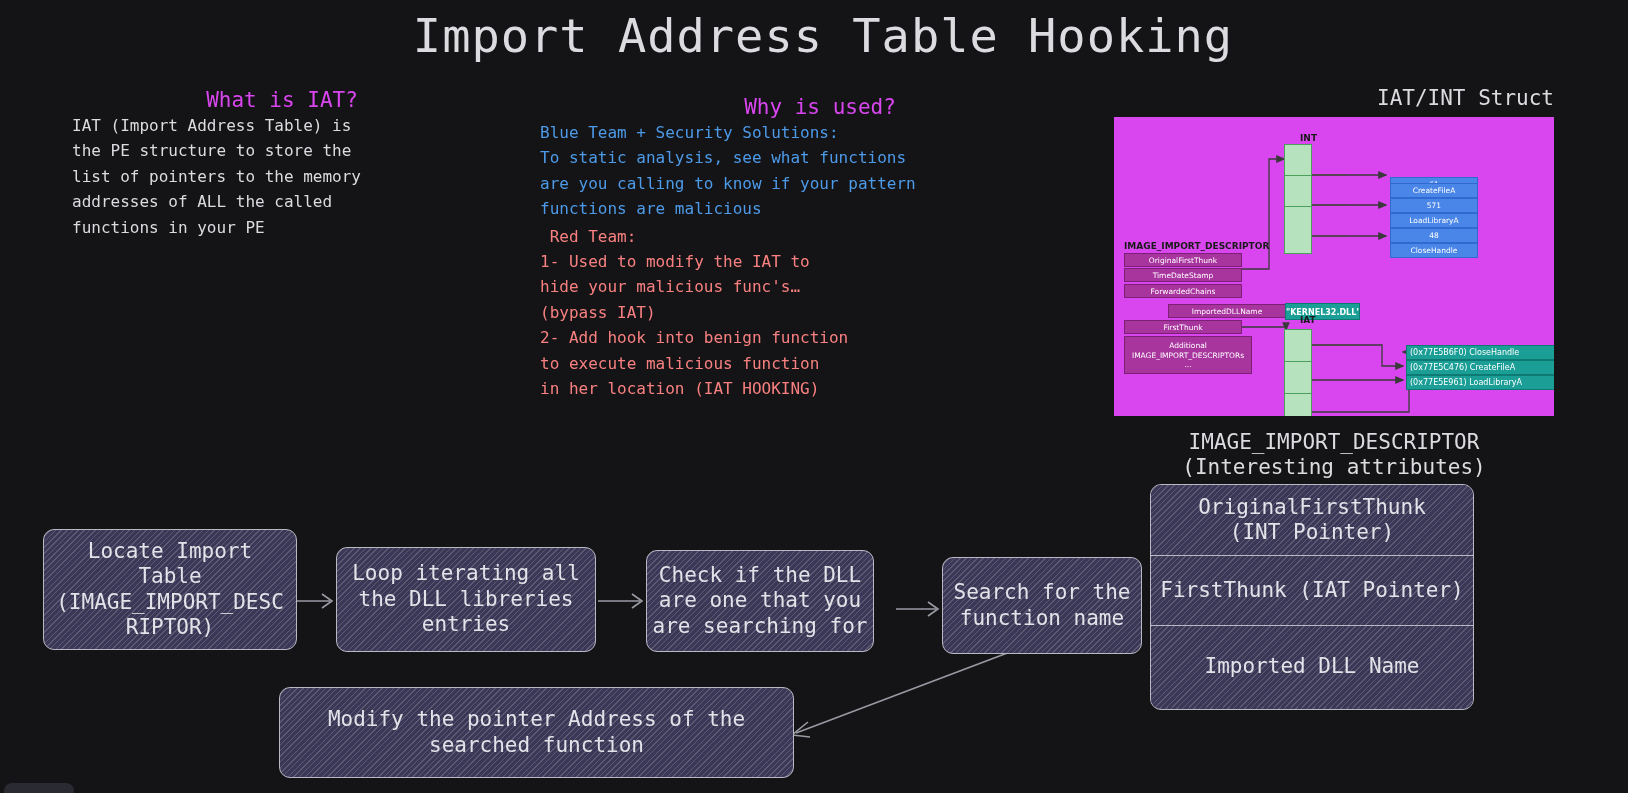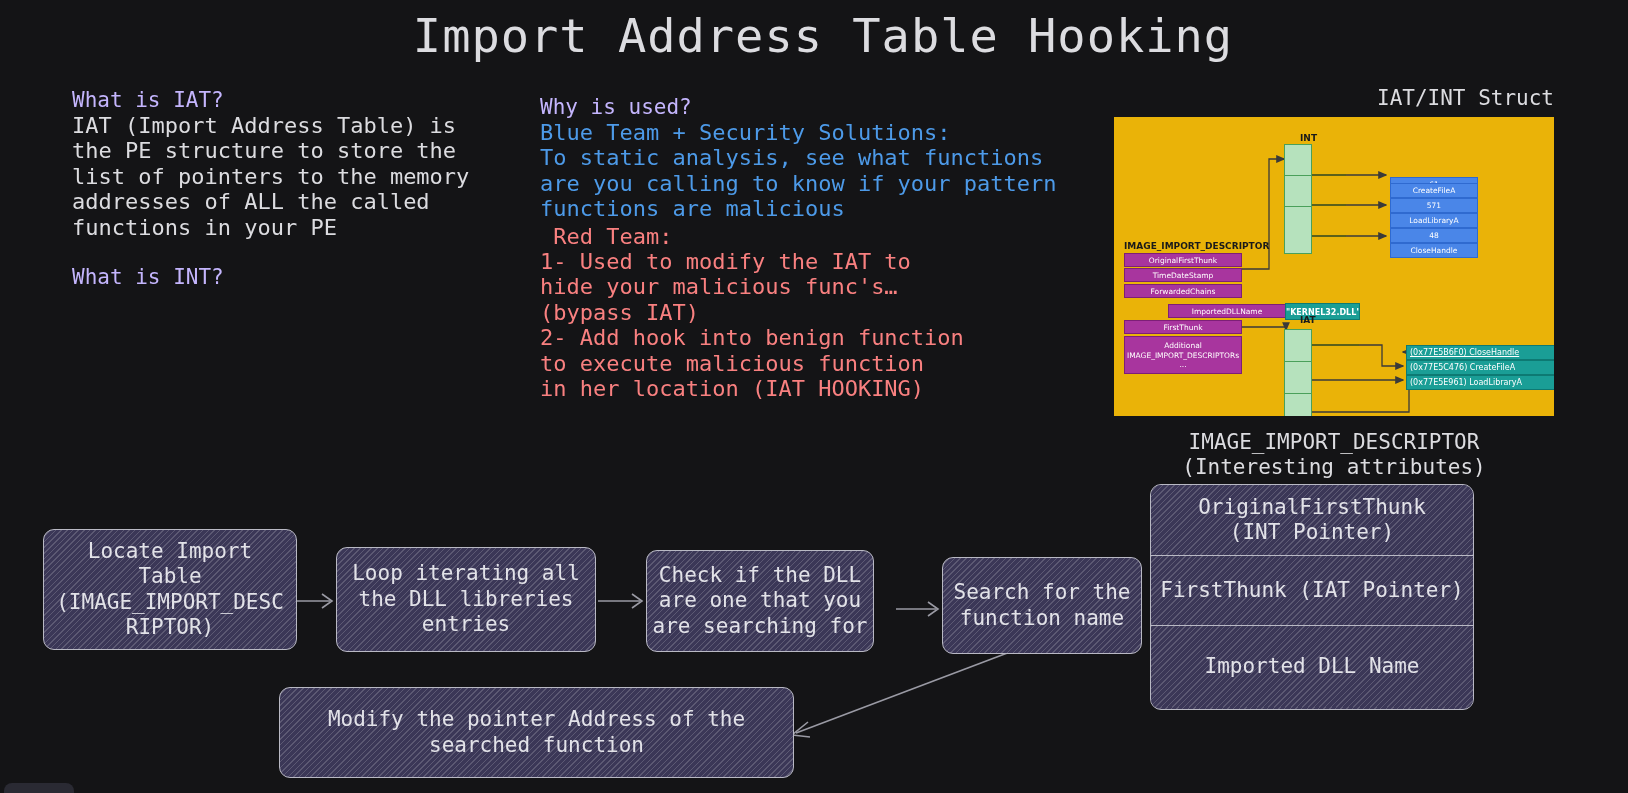--- a/index.html
+++ b/index.html
@@ -26,26 +26,27 @@
     font-size: 47px;
     letter-spacing: 1px;
     color: #dcdce0;
     white-space: pre;
     padding-left: 9px;
   }
 
   
   .hdr {
     font-size: 21px;
-    color: #c4b5fd;
+    color: #d946ef;
+    text-align: center;
     white-space: pre;
     line-height: 25px;
   }
   .body-text {
-    font-size: 22px;
+    font-size: 16px;
     line-height: 25.4px;
     white-space: pre;
   }
 
   
   #col1 { position: absolute; left: 72px; top: 88px; width: 420px; }
   #col1 .iat-para { color: #dcdce0; }
   #col1 .int-para { color: #dcdce0; text-align: center; }
 
   
@@ -59,21 +60,21 @@
     left: 1114px; top: 86px; width: 440px;
     text-align: right;
     font-size: 21px;
     color: #dcdce0;
     white-space: pre;
   }
   #struct-img {
     position: absolute;
     left: 1114px; top: 117px;
     width: 440px; height: 299px;
-    background: #eab308;
+    background: #d946ef;
     overflow: hidden;
   }
   .dg { position: absolute; box-sizing: border-box; }
   .dg-label {
     font-family: "DejaVu Sans", "Liberation Sans", sans-serif;
     font-weight: bold;
     color: #1a1a1a;
     font-size: 9px;
     white-space: nowrap;
   }
@@ -201,21 +202,20 @@
 
 <div id="title">Import Address Table Hooking</div>
 
 <div id="col1">
   <div class="hdr">What is IAT?</div>
   <div class="body-text iat-para">IAT (Import Address Table) is
 the PE structure to store the
 list of pointers to the memory
 addresses of ALL the called
 functions in your PE</div>
-  <div class="hdr" style="margin-top:25px;">What is INT?</div>
 </div>
 
 <div id="col2">
   <div class="hdr">Why is used?</div>
   <div class="body-text blue">Blue Team + Security Solutions:
 To static analysis, see what functions
 are you calling to know if your pattern
 functions are malicious</div>
   <div class="body-text red" style="margin-top:2px;"> Red Team:
 1- Used to modify the IAT to
@@ -270,37 +270,37 @@
   <div class="dg blue-box" style="left:276px; top:111px; width:88px; height:15px;">48</div>
   <div class="dg blue-box" style="left:276px; top:126px; width:88px; height:15px;">CloseHandle</div>
 
   <div class="dg dg-label" style="left:10px; top:124px;">IMAGE_IMPORT_DESCRIPTOR</div>
 
   <div class="dg purple-box" style="left:10px; top:136px; width:118px; height:14px;">OriginalFirstThunk</div>
   <div class="dg purple-box" style="left:10px; top:151px; width:118px; height:14px;">TimeDateStamp</div>
   <div class="dg purple-box" style="left:10px; top:167px; width:118px; height:14px;">ForwardedChains</div>
   <div class="dg purple-box" style="left:10px; top:187px; width:118px; height:14px;margin-left:44px;">ImportedDLLName</div>
   <div class="dg purple-box" style="left:10px; top:203px; width:118px; height:14px;">FirstThunk</div>
-  <div class="dg purple-box multi" style="left:10px; top:219px; width:118px; height:38px;">
+  <div class="dg purple-box multi" style="left:10px; top:219px; width:128px; height:38px;">
     <div>Additional</div>
     <div>IMAGE_IMPORT_DESCRIPTORs</div>
     <div>...</div>
   </div>
 
   <div class="dg teal-box" style="left:171px; top:186px; width:75px; height:17px; line-height:17px; font-weight:bold;">"KERNEL32.DLL"</div>
 
   <div class="dg dg-label" style="left:186px; top:198px;">IAT</div>
   <div class="dg green-col" style="left:170px; top:212px; width:28px; height:120px;">
     <div class="green-cell" style="height:32px;"></div>
     <div class="green-cell" style="height:32px;"></div>
     <div class="green-cell" style="height:32px;"></div>
 
   </div>
 
-  <div class="dg teal-box left" style="left:292px; top:228px; width:152px; height:15px;text-decoration:underline;">(0x77E5B6F0) CloseHandle</div>
+  <div class="dg teal-box left" style="left:292px; top:228px; width:152px; height:15px;">(0x77E5B6F0) CloseHandle</div>
   <div class="dg teal-box left" style="left:292px; top:243px; width:152px; height:15px;">(0x77E5C476) CreateFileA</div>
   <div class="dg teal-box left" style="left:292px; top:258px; width:152px; height:15px;">(0x77E5E961) LoadLibraryA</div>
 </div>
 
 <div id="desc-title"><span>IMAGE_IMPORT_DESCRIPTOR</span><br><span>(Interesting attributes)</span></div>
 
 <div id="desc-box" class="hatch">
   <div class="row r1 hatch">OriginalFirstThunk
 (INT Pointer)</div>
   <div class="row r2 hatch">FirstThunk (IAT Pointer)</div>

